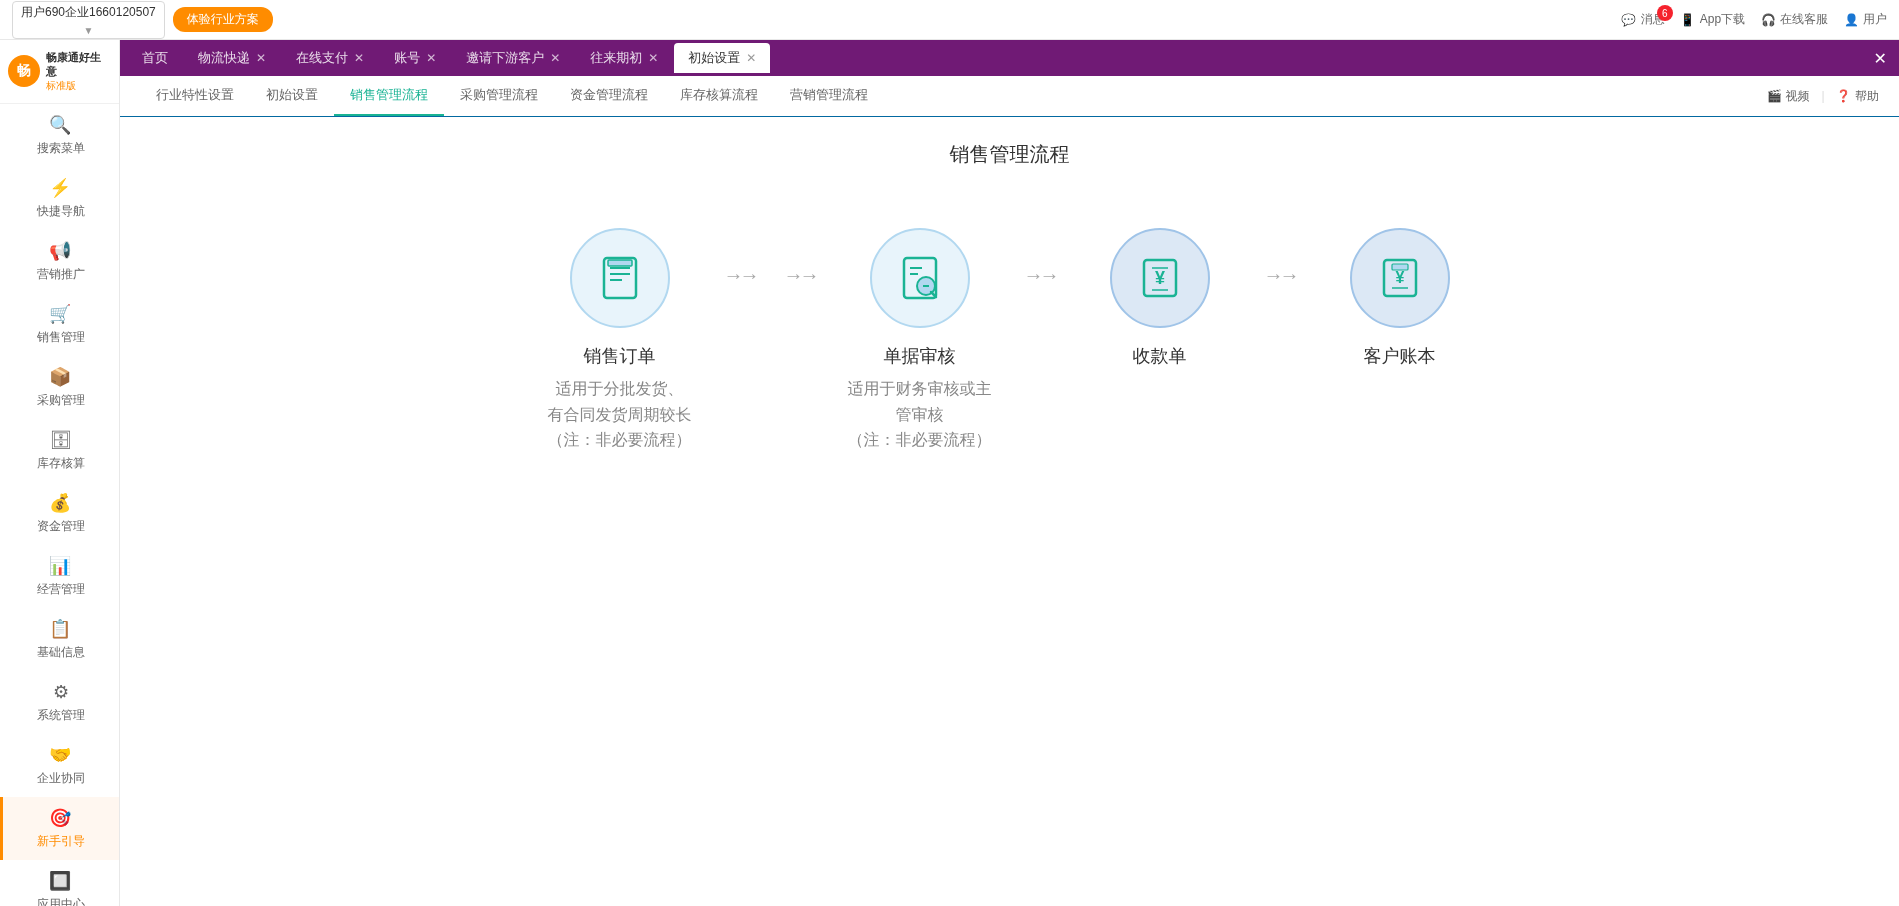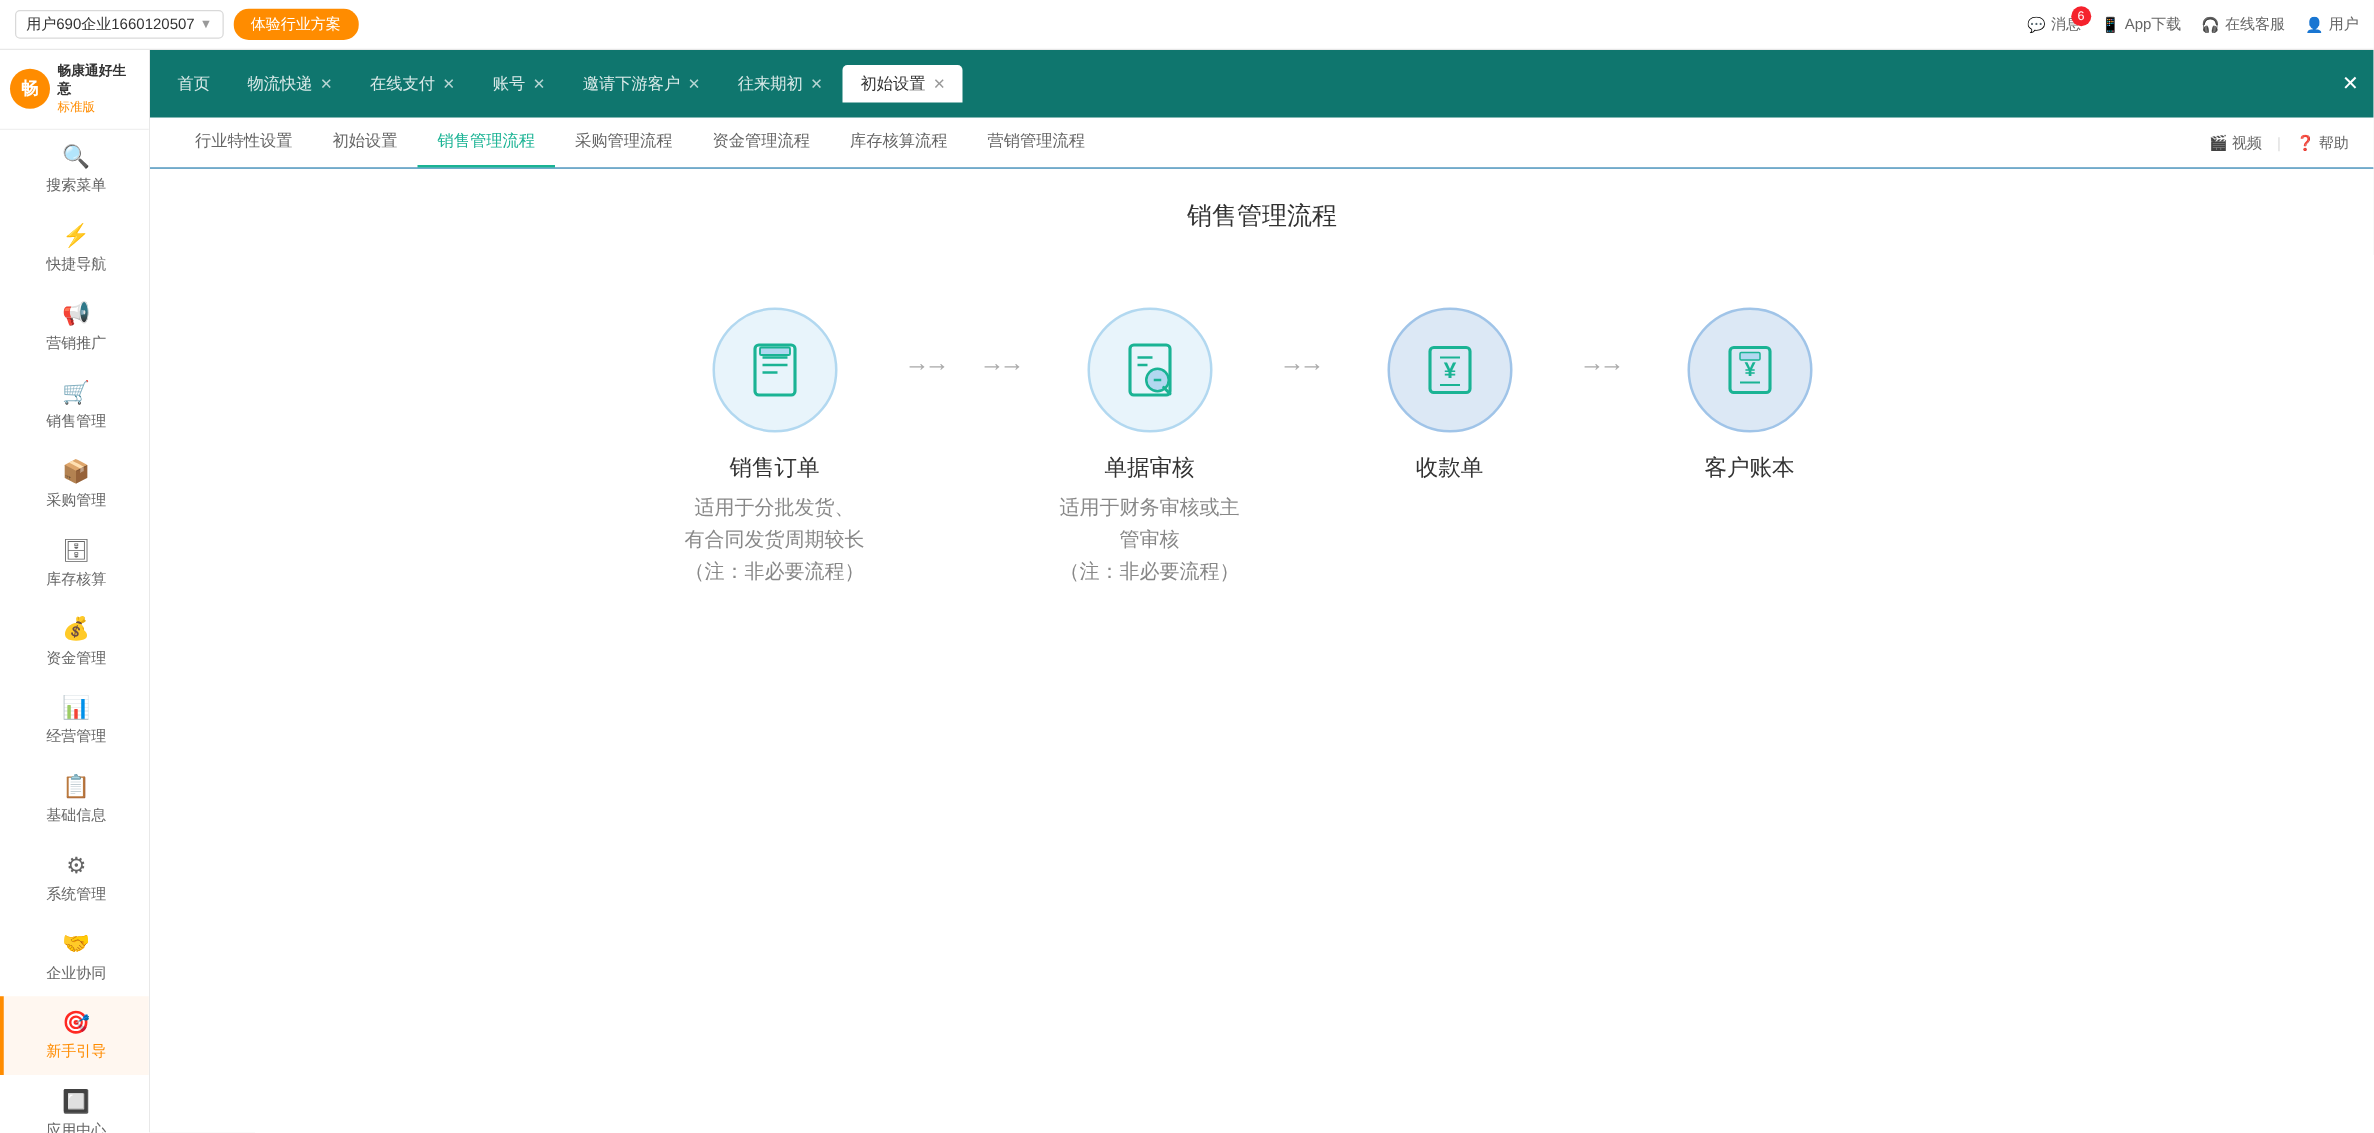--- a/index.html
+++ b/index.html
@@ -1,21 +1,21 @@
 <!DOCTYPE html>
 <html><head>
   <meta charset="utf-8">
   <style>
     * { box-sizing: border-box; margin: 0; padding: 0; }
     body { font-family: 'Microsoft YaHei', Arial, sans-serif; font-size: 13px; background: #f5f5f5; display: flex; flex-direction: column; height: 100vh; overflow: hidden; }
 
     
     .top-bar { height: 40px; background: #fff; border-bottom: 1px solid #e8e8e8; display: flex; align-items: center; justify-content: space-between; padding: 0 12px; flex-shrink: 0; }
     .top-bar-left { display: flex; align-items: center; gap: 8px; }
-    .user-selector { display: flex; align-items: center; gap: 4px; border: 1px solid #d9d9d9; border-radius: 4px; padding: 2px 8px; cursor: pointer; font-size: 12px; color: #333; }
+    .user-selector { display: flex; align-items: center; gap: 4px; border: 1px solid #d9d9d9; border-radius: 4px; padding: 2px 8px; cursor: pointer; font-size: 12px; color: #333; flex-direction: column; }
     .user-selector .arrow { color: #999; font-size: 10px; }
     .trial-btn { background: #ff8c00; color: #fff; border: none; border-radius: 12px; padding: 4px 14px; cursor: pointer; font-size: 12px; }
     .top-bar-right { display: flex; align-items: center; gap: 16px; font-size: 12px; color: #666; }
     .top-bar-right .icon-item { display: flex; align-items: center; gap: 4px; cursor: pointer; position: relative; }
     .badge { background: #f5222d; color: #fff; border-radius: 50%; width: 16px; height: 16px; font-size: 10px; display: flex; align-items: center; justify-content: center; position: absolute; top: -6px; right: -8px; }
 
     
     .main-layout { display: flex; flex: 1; overflow: hidden; }
 
     
@@ -26,21 +26,21 @@
     .logo-tag { font-size: 10px; color: #ff8c00; }
     .sidebar-nav { flex: 1; }
     .sidebar-item { display: flex; flex-direction: column; align-items: center; padding: 10px 4px; cursor: pointer; border-left: 3px solid transparent; transition: background 0.2s; font-size: 12px; color: #666; gap: 4px; }
     .sidebar-item.active { background: #fff7f0; color: #ff8c00; border-left-color: #ff8c00; }
     .sidebar-item-icon { font-size: 18px; }
 
     
     .content-area { flex: 1; display: flex; flex-direction: column; overflow: hidden; }
 
     
-    .tab-bar { height: 54px; background: #0f766e; display: flex; align-items: center; padding: 0 8px; gap: 2px; flex-shrink: 0; position: relative; }
+    .tab-bar { height: 36px; background: #701a75; display: flex; align-items: center; padding: 0 8px; gap: 2px; flex-shrink: 0; position: relative; }
     .tab-item { display: flex; align-items: center; gap: 4px; padding: 6px 14px; border-radius: 4px 4px 0 0; cursor: pointer; font-size: 13px; color: rgba(255,255,255,0.85); background: transparent; white-space: nowrap; }
     .tab-item.active { background: #fff; color: #333; border-radius: 4px 4px 0 0; }
     .tab-close { font-size: 12px; color: rgba(255,255,255,0.7); margin-left: 2px; }
     .tab-item.active .tab-close { color: #999; }
     .tab-bar-close { position: absolute; right: 12px; color: #fff; cursor: pointer; font-size: 16px; }
 
     
     .sub-tabs { background: #fff; border-bottom: 1px solid #0369a1; display: flex; align-items: center; padding: 0 20px; flex-shrink: 0; }
     .sub-tab { padding: 10px 16px; cursor: pointer; font-size: 13px; color: #666; border-bottom: 2px solid transparent; white-space: nowrap; }
     .sub-tab.active { color: #1ab394; border-bottom-color: #1ab394; font-weight: 500; }

